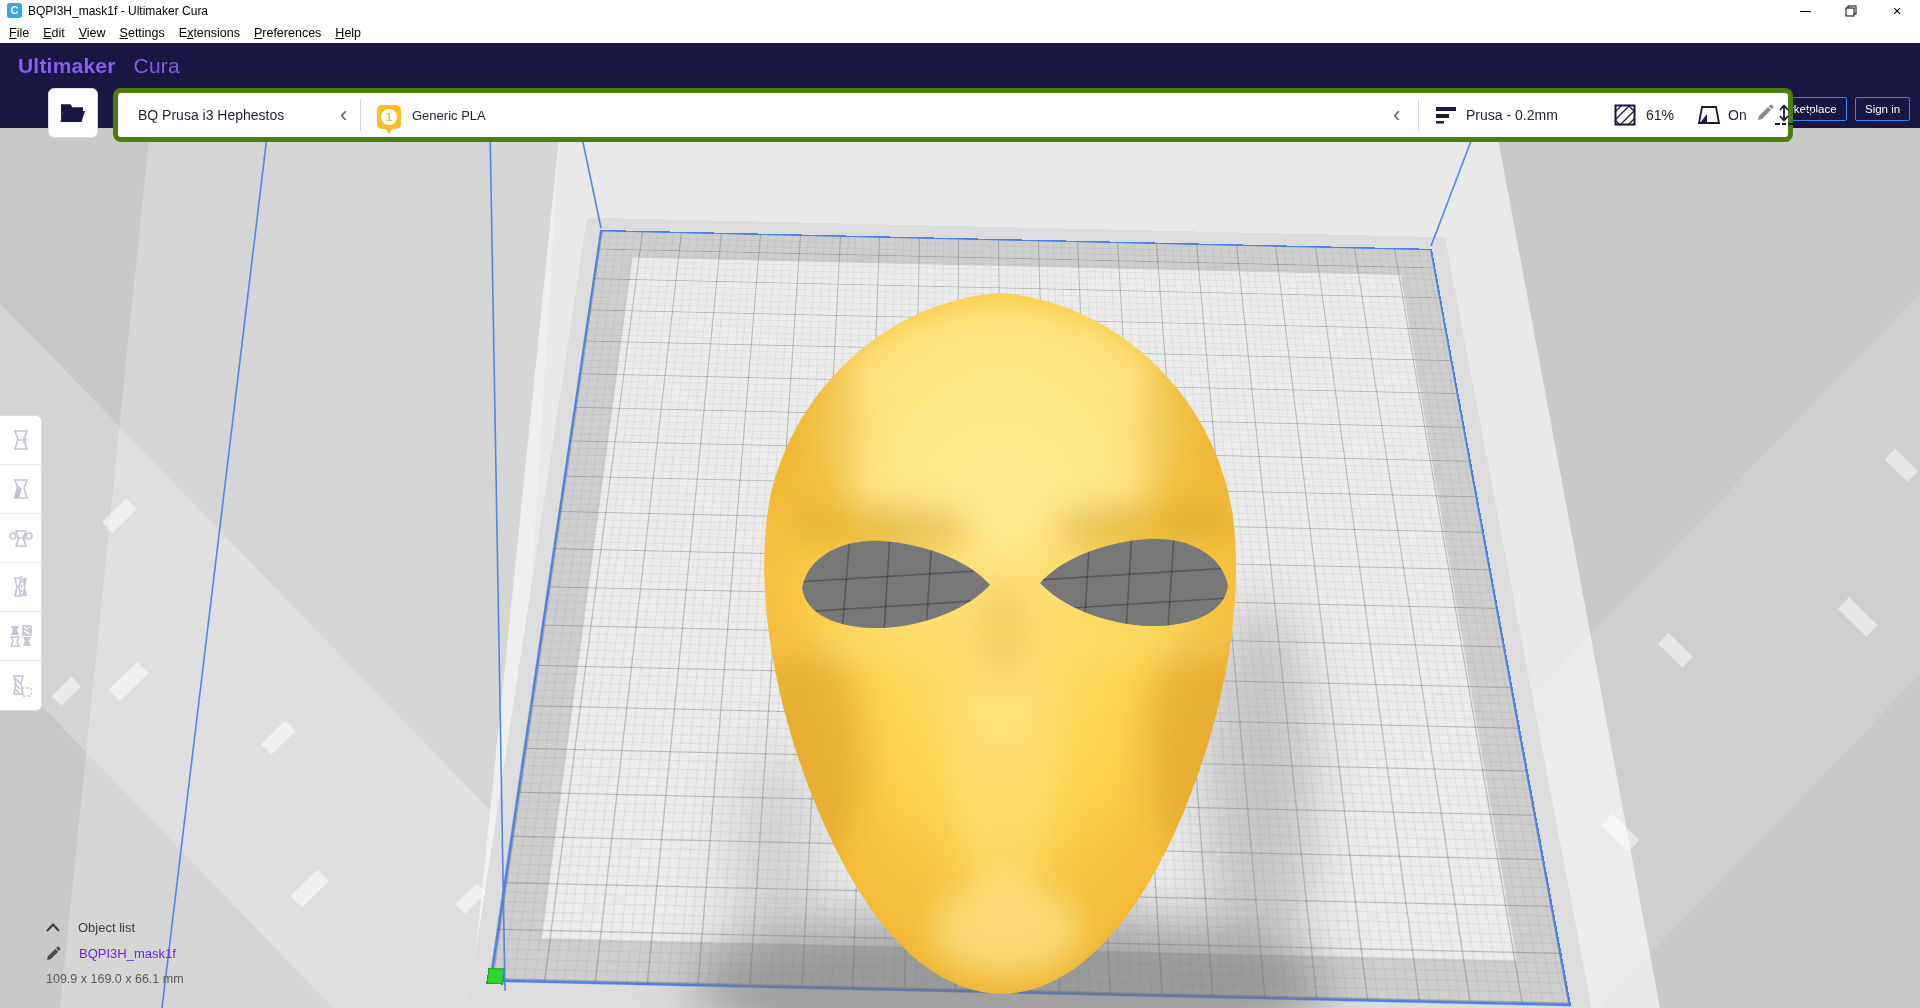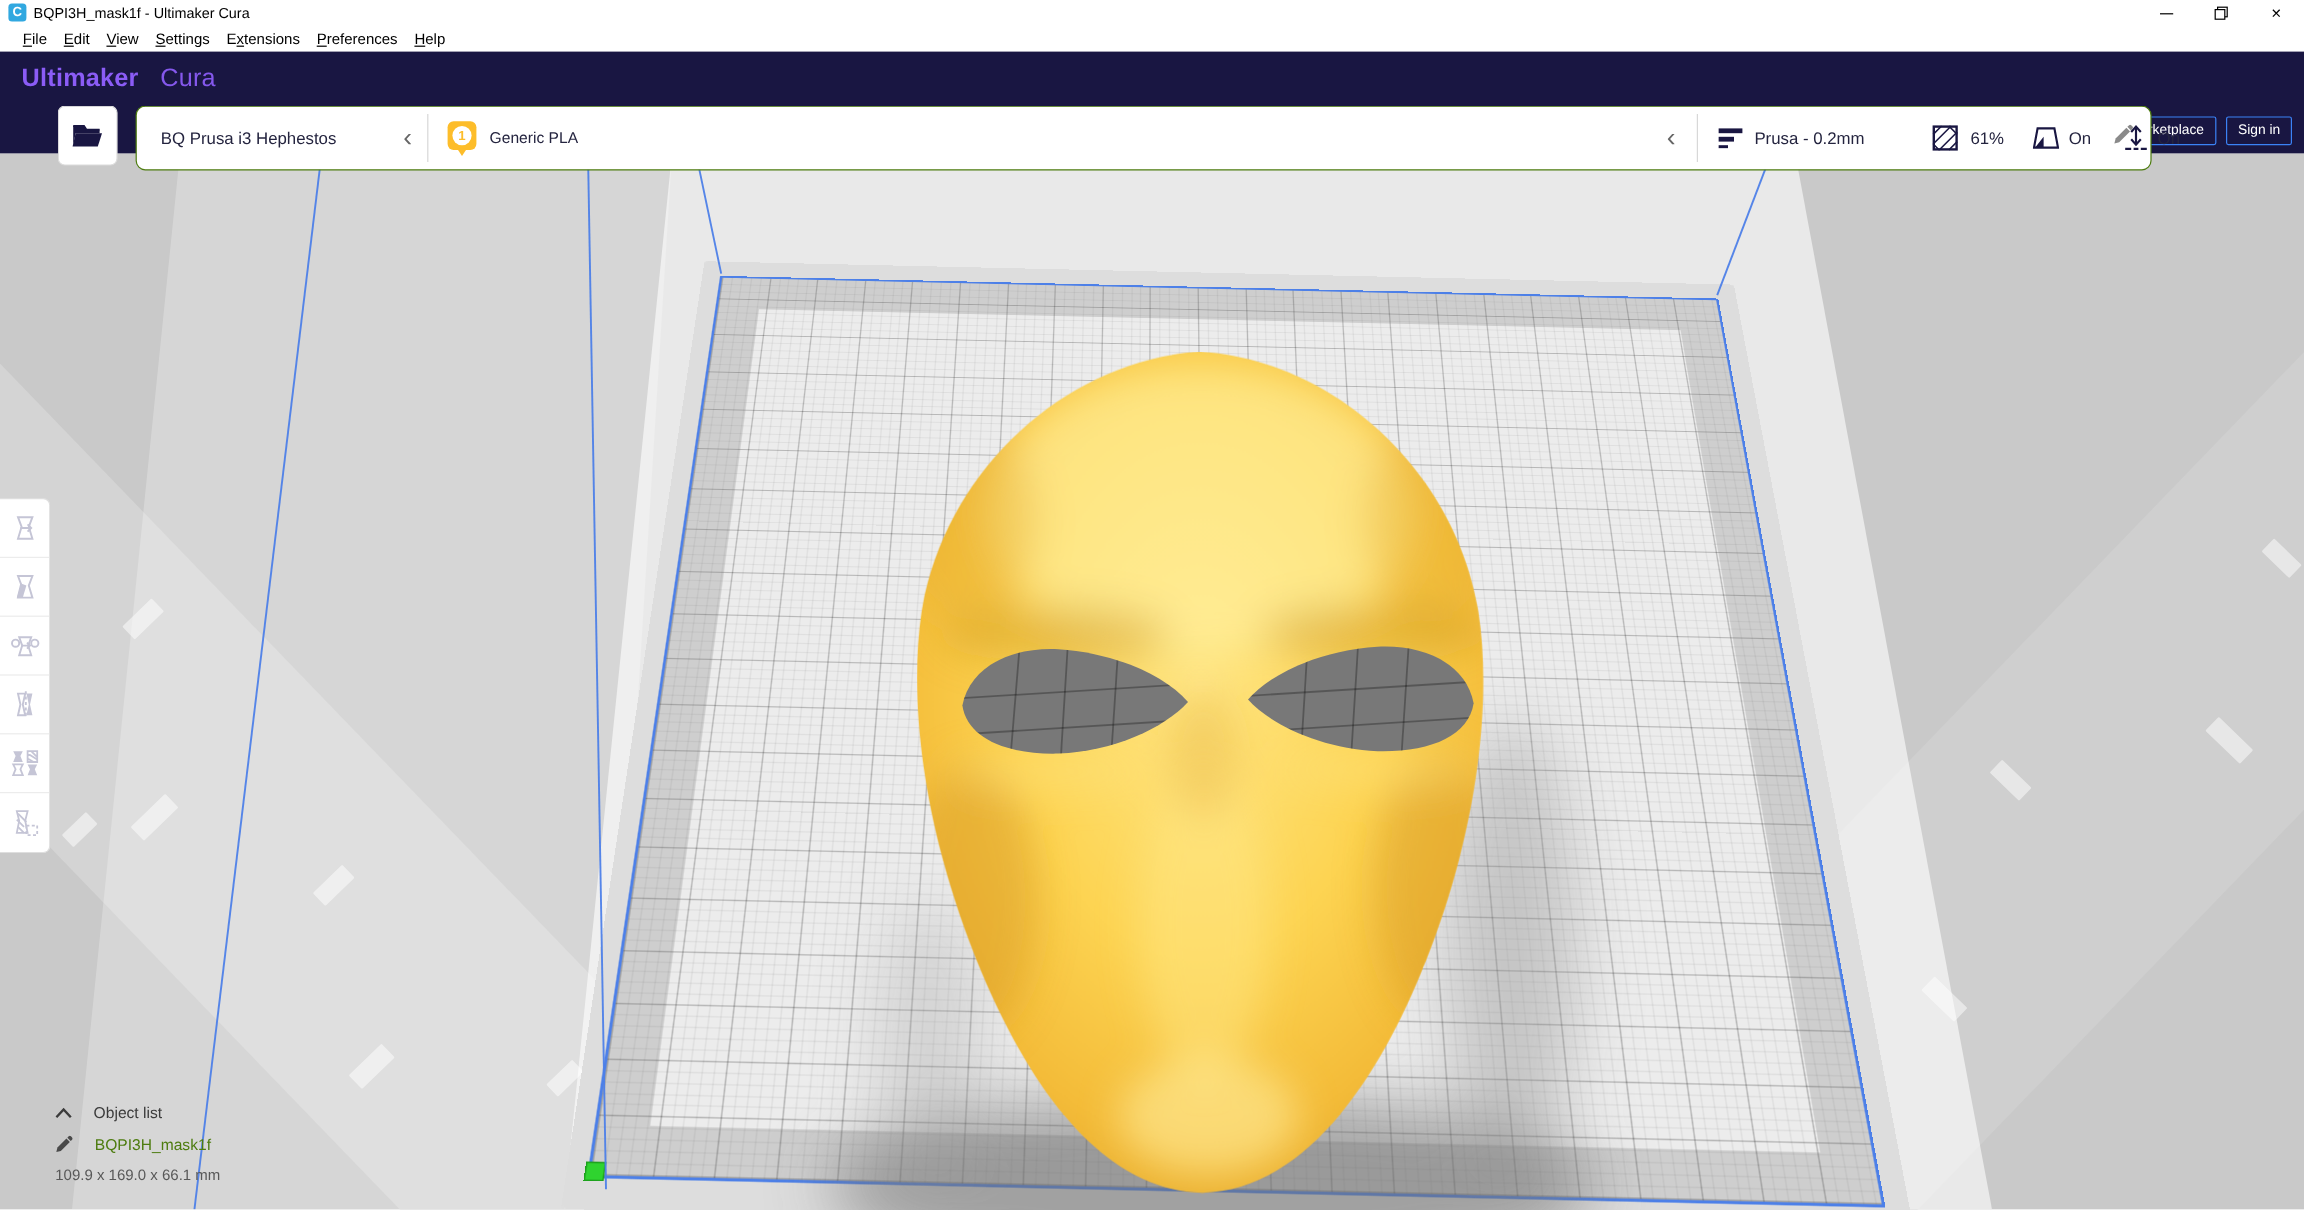--- a/index.html
+++ b/index.html
@@ -10,39 +10,39 @@
   
   .titlebar { position:absolute; left:0; top:0; width:1920px; height:22px; background:#ffffff; }
   .app-icon { position:absolute; left:7px; top:3px; width:15px; height:15px; border-radius:3px;
     background:#31a8e0; color:#fff; font-size:11px; font-weight:bold; text-align:center; line-height:15px; }
   .win-title { position:absolute; left:28px; top:4px; font-size:12px; color:#000; }
   .win-controls { position:absolute; right:0; top:0; height:22px; display:flex; }
   .win-btn { width:46px; height:22px; display:flex; align-items:center; justify-content:center; font-size:11px; color:#000; }
   .min-line { width:11px; height:1px; background:#000; display:block; }
 
   
-  .menubar { position:absolute; left:0; top:22px; width:1920px; height:21px; background:#ffffff; display:flex; align-items:center; padding-left:12px; }
+  .menubar { position:absolute; left:0; top:22px; width:1920px; height:21px; background:#ffffff; display:flex; align-items:center; padding-left:2px; }
   .menu-item { font-size:12.5px; color:#000; padding:2px 7px; cursor:default; }
   .menu-item .u { text-decoration:underline; }
 
   
   .navyband { position:absolute; left:0; top:43px; width:1920px; height:85px; background:#191642; }
   .brand { position:absolute; left:18px; top:0; height:45px; display:flex; align-items:center; color:#8b5cf6; font-size:21px; letter-spacing:0.2px; }
   .brand b { font-weight:bold; }
   .brand span.light { font-weight:300; margin-left:18px; opacity:0.95; }
   .tab { position:absolute; top:50px; height:34px; display:flex; align-items:center; justify-content:center;
     font-size:12.5px; letter-spacing:0.6px; color:#fff; cursor:pointer; }
   .tab.active { background:#ffffff; color:#191642; font-weight:bold; border-radius:2px; }
   .hdr-btn { position:absolute; top:54px; height:24px; border:1px solid #3b82f6; border-radius:2px; color:#fff;
     font-size:11.5px; display:flex; align-items:center; justify-content:center; padding:0 9px; background:transparent; cursor:pointer; }
 
   
   .folder-card { position:absolute; left:48px; top:88px; width:50px; height:50px; background:#fff; border:1px solid #dcdcdc;
     border-radius:6px; display:flex; align-items:center; justify-content:center; z-index:30; cursor:pointer; }
-  .main-bar { position:absolute; left:113px; top:88px; width:1680px; height:54px; background:#fff; border:1px solid #4d7c0f;
+  .main-bar { position:absolute; left:113px; top:88px; width:1680px; height:54px; background:#fff; border:5px solid #4d7c0f;
     border-radius:8px; z-index:30; }
   .vdiv { position:absolute; top:6px; bottom:6px; width:1px; background:#d8d8d8; }
   .bar-text { position:absolute; font-size:14px; color:#24243f; white-space:nowrap; top:50%; transform:translateY(-50%); }
   .chev { position:absolute; top:50%; transform:translateY(-50%); font-size:22px; color:#666; line-height:1; cursor:pointer; }
   .mat-pin { position:absolute; left:16px; top:11px; width:26px; height:30px; }
   .set-icon { position:absolute; top:50%; transform:translateY(-50%); }
   .pencil-btn { position:absolute; right:14px; top:50%; transform:translateY(-50%); cursor:pointer; }
 
   
   .viewport { position:absolute; left:0; top:128px; width:1920px; height:880px; background:#c9c9c9; overflow:hidden; }
@@ -72,21 +72,21 @@
   
   .tool-sidebar { position:absolute; left:0; top:415px; width:42px; background:#fff; border:1px solid #dedede;
     border-left:none; border-radius:0 6px 6px 0; z-index:40; }
   .tool-cell { width:100%; height:49px; display:flex; align-items:center; justify-content:center; border-bottom:1px solid #ececec; cursor:pointer; }
   .tool-cell:last-child { border-bottom:none; }
 
   
   .object-panel { position:absolute; left:46px; top:914px; z-index:40; }
   .op-row { display:flex; align-items:center; height:26px; }
   .op-label { font-size:13px; color:#3b3b3b; margin-left:18px; cursor:pointer; }
-  .op-name { font-size:13px; color:#4d7c0f; margin-left:18px; }
+  .op-name { font-size:13px; color:#6d28d9; margin-left:18px; }
   .op-dims { font-size:12.5px; color:#585858; margin-top:6px; }
 
   
   .slice-panel { position:absolute; left:1593px; top:961px; width:327px; height:47px; background:#fff;
     border:1px solid #d8d8d8; border-radius:8px 0 0 0; z-index:40; }
   .slice-btn { position:absolute; left:15px; top:14px; width:272px; height:40px; background:#2d73d9; color:#fff;
     border:none; border-radius:3px; font-size:14.5px; font-family:inherit; cursor:pointer; }
 </style>
 </head>
 <body>

